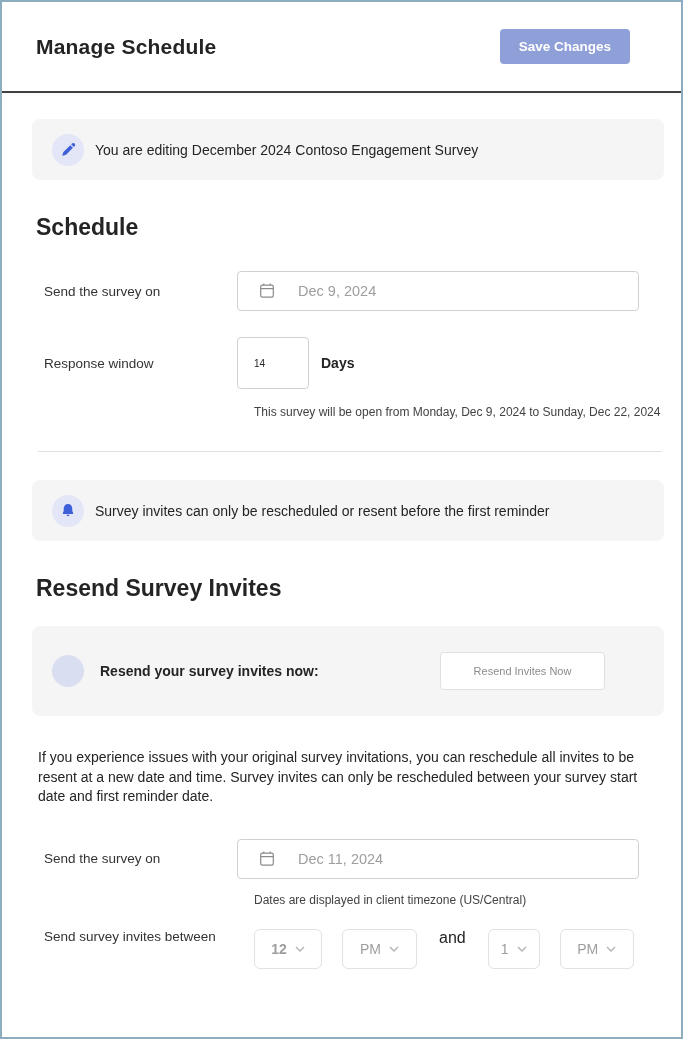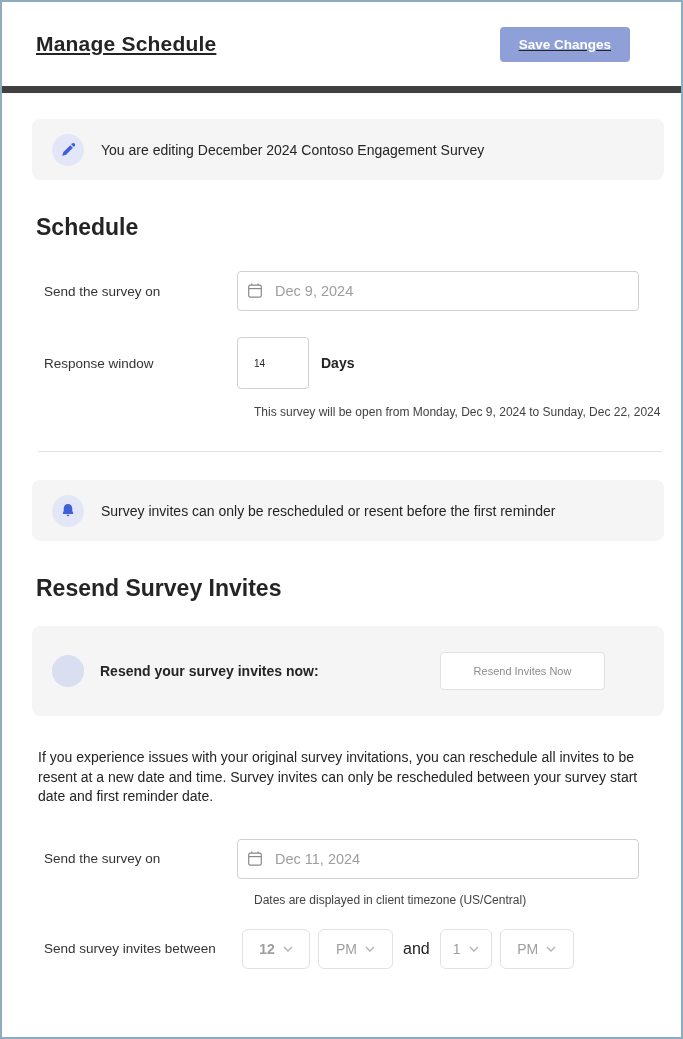--- a/index.html
+++ b/index.html
@@ -10,52 +10,51 @@
     border:2px solid #8EACBF;
     background:#fff;
     overflow:hidden;
     position:relative;
   }
   
   .header {
     height:91px;
     display:flex; align-items:center; justify-content:space-between;
     padding:0 51px 0 34px;
-    border-bottom:7px solid #404040;
+    border-bottom:2px solid #404040;
     box-shadow:0 2px 4px rgba(0,0,0,0.03);
     background:#fff;
-    text-decoration:underline;
   }
   .page-title { font-size:21px; font-weight:700; color:#242424; letter-spacing:.2px; }
   .save-btn {
     background:#8F9FD8; color:#fff; border:none; border-radius:4px;
     font-family:inherit; font-size:13.5px; font-weight:600;
     padding:10px 19px; cursor:pointer;
   }
   
   .content { padding:0 17px 0 30px; }
   .banner {
     margin-top:26px; background:#F5F5F5; border-radius:8px;
-    display:flex; align-items:center; gap:17px;
+    display:flex; align-items:center; gap:11px;
     padding:14px 20px; min-height:61px;
   }
   .icon-circle {
     width:32px; height:32px; border-radius:50%; flex-shrink:0;
     background:#E2E6F7; display:flex; align-items:center; justify-content:center;
   }
   .icon-circle.plain { background:#D9DEF1; }
   .banner-text { font-size:14px; color:#242424; }
   .section-heading { font-size:23px; font-weight:700; color:#242424; margin:34px 0 0 4px; }
   .form-row { display:flex; align-items:center; margin:30px 0 0 12px; }
   .form-row.tight { margin-top:26px;align-items:center; }
   .form-label { width:193px; flex-shrink:0; font-size:13.5px; color:#333; }
   .date-input {
     width:402px; height:40px; border:1px solid #D1D1D1; border-radius:4px;
-    background:#fff; display:flex; align-items:center; gap:11px;
-    padding:0 8px; cursor:pointer;
+    background:#fff; display:flex; align-items:center; gap:22px;
+    padding:0 20px; cursor:pointer;
   }
   .date-placeholder { font-size:14.5px; color:#9E9E9E; }
   .number-input {
     width:72px; height:52px; border:1px solid #D1D1D1; border-radius:4px;
     font-family:inherit; font-size:10px; color:#242424; padding:0 0 0 16px;
   }
   .unit-label { font-weight:700; font-size:14px; margin-left:12px; color:#242424; }
   .helper-row { margin:16px 0 0 222px; font-size:12px; color:#424242; }
   .divider { border:none; border-top:1px solid #E0E0E0; margin:32px 2px 0 6px; }
   .panel {
@@ -63,21 +62,21 @@
     display:flex; align-items:center; padding:26px 20px;
   }
   .panel-prompt { margin-left:16px; font-size:14px; font-weight:700; color:#242424; }
   .ghost-btn {
     margin-left:auto; margin-right:39px;
     width:165px; height:38px; background:#fff;
     border:1px solid #E0E0E0; border-radius:4px;
     font-family:inherit; font-size:11px; color:#8C8C8C; cursor:pointer;
   }
   .description { margin:32px 0 0 6px; font-size:14px; line-height:19.5px; color:#242424; max-width:626px; }
-  .time-row { display:flex; align-items:center; margin:22px 0 0 12px; }
+  .time-row { display:flex; align-items:flex-start; margin:22px 0 0 12px;gap:12px; }
   .select-box {
     height:40px; border:1px solid #E2E2E2; border-radius:6px; background:#fff;
     display:flex; align-items:center; justify-content:center; gap:8px;
     font-size:14px; color:#9E9E9E; cursor:pointer; flex-shrink:0;
   }
   .sel-hour-start { width:68px; margin-left:5px;font-weight:bold; }
   .sel-mer-start  { width:75px; margin-left:8px; }
   .sel-hour-end   { width:52px; }
   .sel-mer-end    { width:74px; margin-left:8px; }
   .and-label { font-size:16px; color:#242424; margin:0 10px; }

